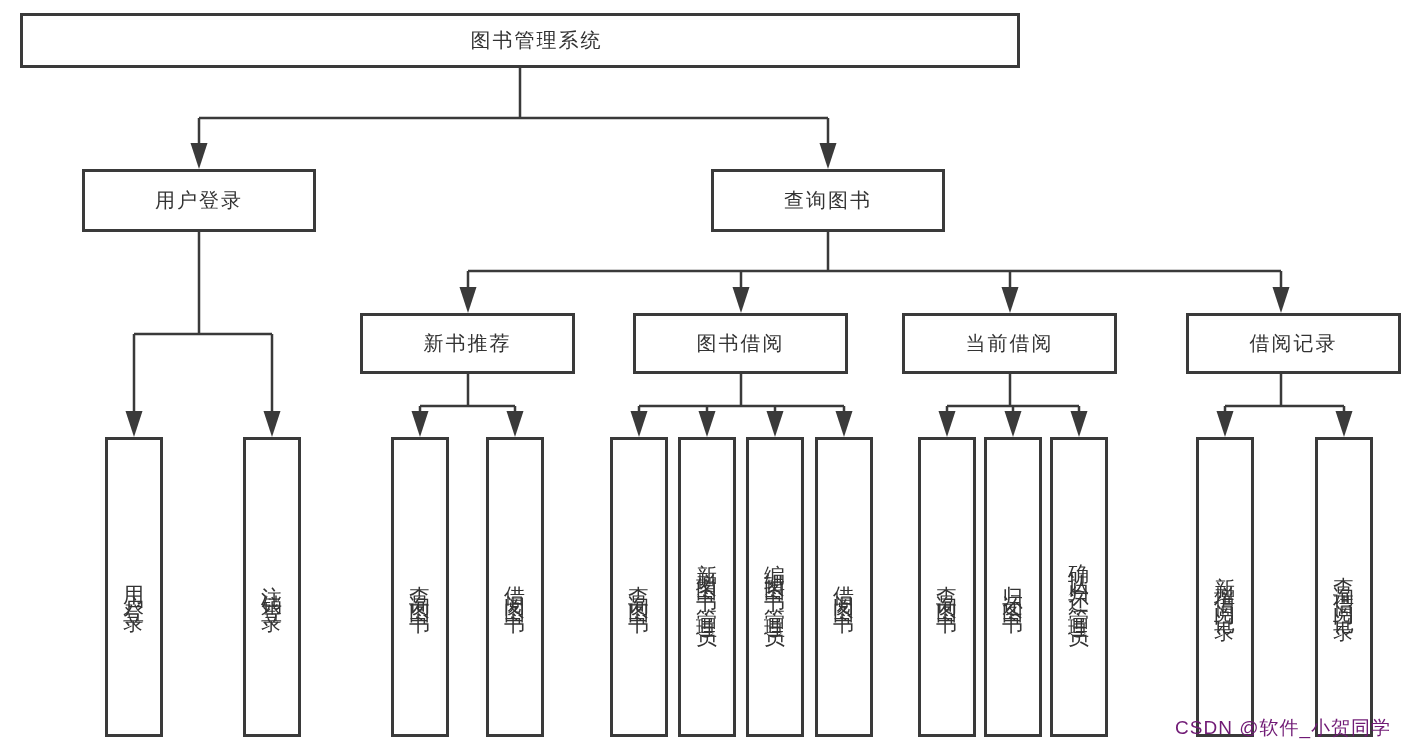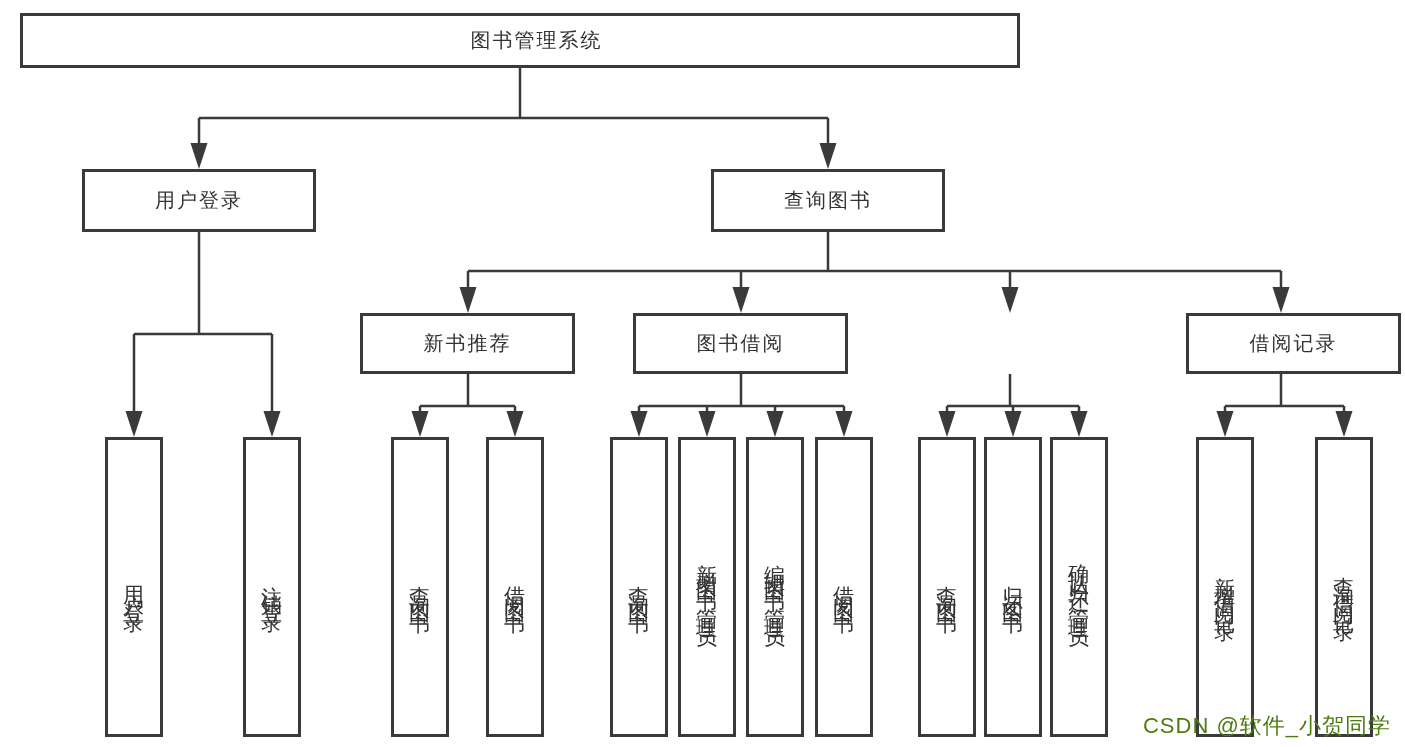--- a/index.html
+++ b/index.html
@@ -47,22 +47,22 @@
   }
   .root  { left: 20px;  top: 13px;  width: 1000px; height: 55px; padding-left: 33px; }
   .lvl2  { top: 169px;  width: 234px; height: 63px; }
   .lvl3  { top: 313px;  width: 215px; height: 61px; }
   .leaf  { top: 437px;  width: 58px;  height: 300px; }
   #watermark {
     position: absolute;
     right: 14px;
     bottom: 6px;
     z-index: 2;
-    color: #4d7c0f;
-    font-size: 22px;
+    color: #701a75;
+    font-size: 19px;
     letter-spacing: 1px;
     white-space: nowrap;
   }
 </style>
 </head>
 <body>
 
 <div id="stage">
 
   <svg id="wires" viewBox="0 0 1405 747" xmlns="http://www.w3.org/2000/svg">
@@ -118,20 +118,23 @@
   <div class="node lvl2" style="left:711px">
     <span class="lbl">查询图书</span>
   </div>
 
   <div class="node lvl3" style="left:633px">
     <span class="lbl">图书借阅</span>
   </div>
   <div class="node lvl3" style="left:360px">
     <span class="lbl">新书推荐</span>
   </div>
+  <div class="node lvl3" style="left:902px">
+    <span class="lbl">当前借阅</span>
+  </div>
   <div class="node lvl3" style="left:1186px">
     <span class="lbl">借阅记录</span>
   </div>
 
   <div class="node leaf vnode" style="left:105px">
     <span class="lbl">用户登录</span>
   </div>
   <div class="node leaf vnode" style="left:243px">
     <span class="lbl">注销登录</span>
   </div>

